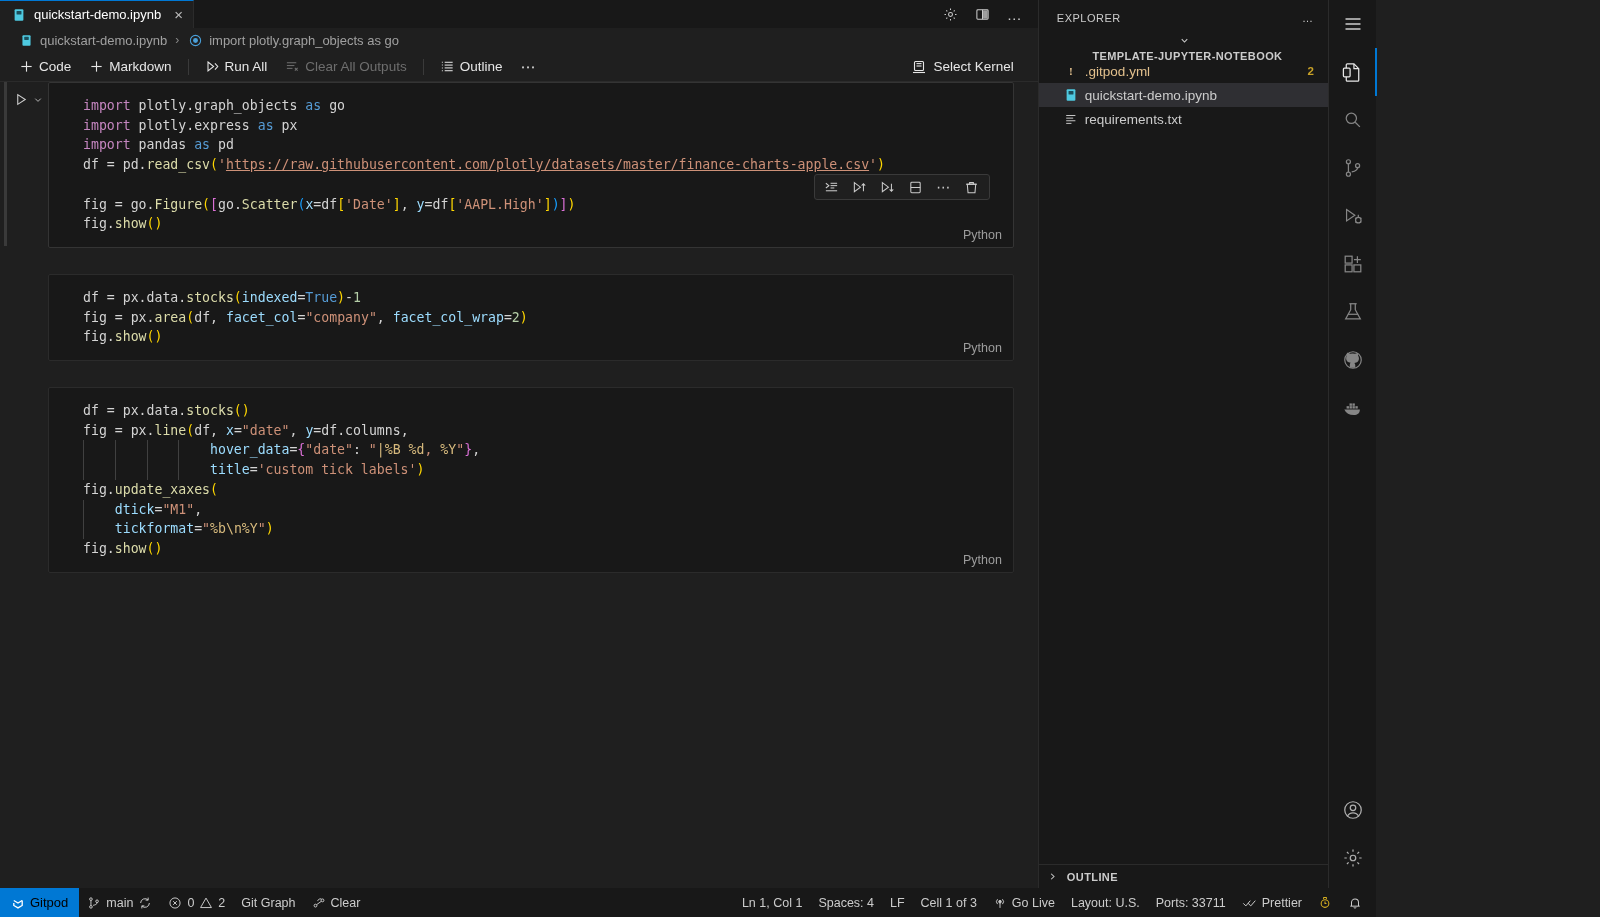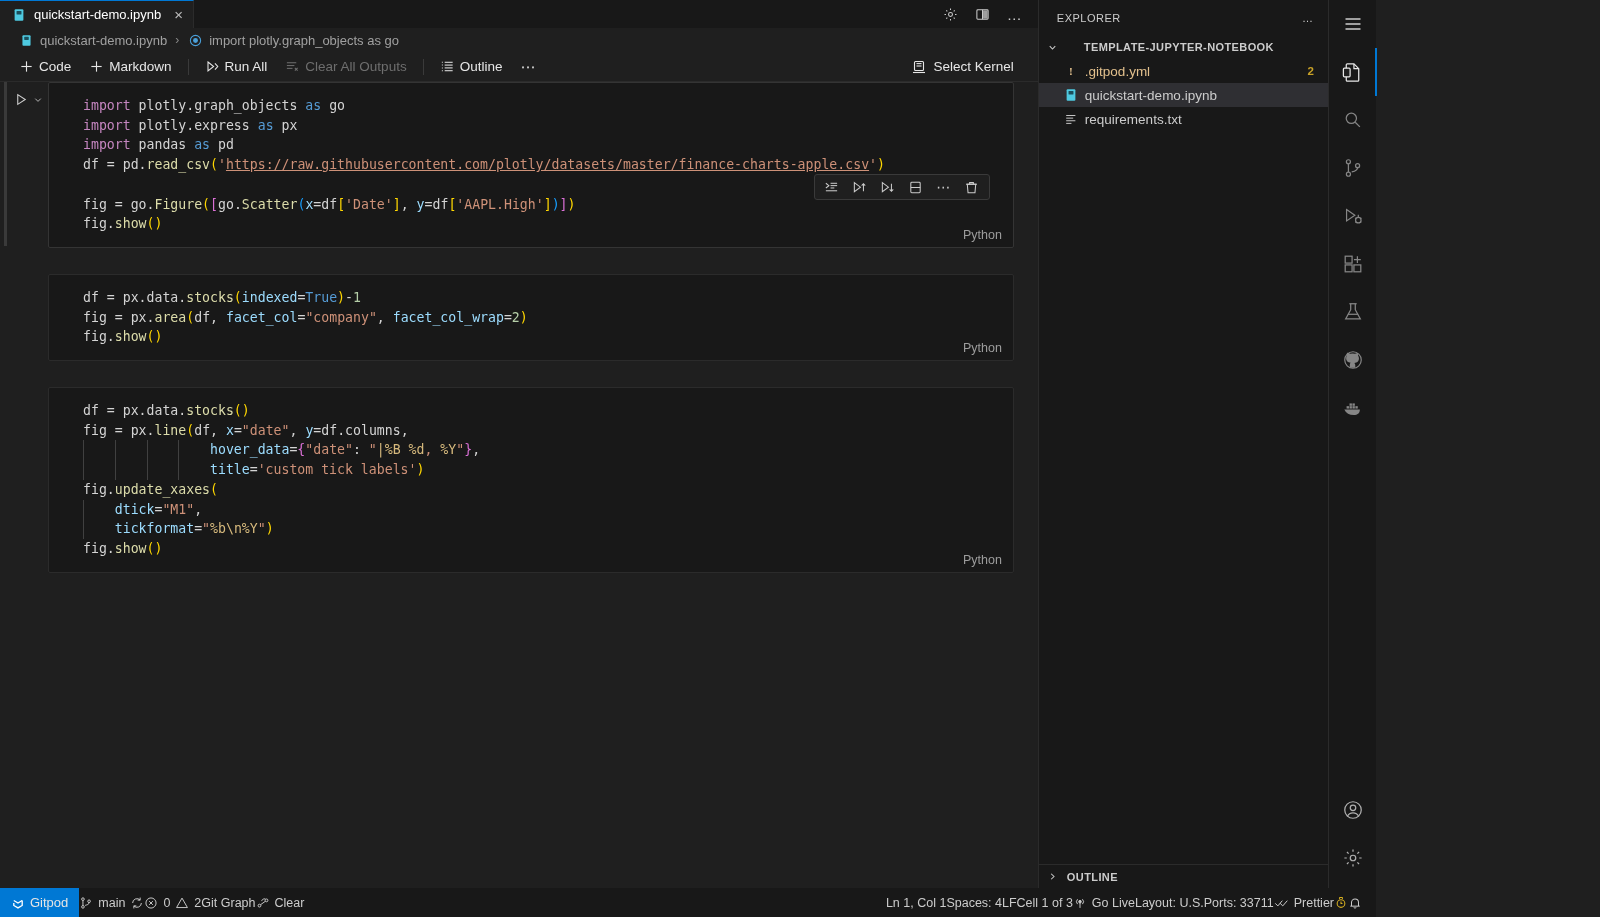--- a/index.html
+++ b/index.html
@@ -95,43 +95,43 @@
   .br2{ color: #da70d6; }
   .br3{ color: #179fff; }
   .fs { color: #d7ba7d; }  
   .pl { color: #d4d4d4; }
   .indent-guide { display: inline-block; border-left: 1px solid #404040; height: 19.7px; vertical-align: top; }
 
   
   .sidebar { width: 332px; background: #181818; display: flex; flex-direction: column; border-left: 1px solid #2b2b2b; }
   .sb-header { height: 35px; display: flex; align-items: center; padding: 0 14px 0 18px; font-size: 11px; letter-spacing: .5px; color: #cccccc; }
   .sb-header .dots { margin-left: auto; color: #cccccc; letter-spacing: 1px; }
-  .sb-section-title { height: 24px; display: flex; align-items: center; gap: 21px; padding-left: 8px; font-size: 11px; font-weight: bold; letter-spacing: .4px; color: #cccccc; }
+  .sb-section-title { height: 24px; display: flex; align-items: center; gap: 4px; padding-left: 8px; font-size: 11px; font-weight: bold; letter-spacing: .4px; color: #cccccc; flex-direction: column; }
   .twisty { width: 16px; text-align: center; font-size: 10px; color: #cccccc; }
   .sb-row { height: 24px; display: flex; align-items: center; gap: 6px; padding-left: 24px; padding-right: 14px; font-size: 13.5px; color: #cccccc; }
   .sb-row.selected { background: #2f2f33; }
   .sb-row .fname { white-space: nowrap; }
   .sb-row .badge { margin-left: auto; font-size: 11.5px; font-weight: bold; color: #c9a227; }
   .modified { color: #e2c08d; }
   .fi { width: 16px; height: 16px; display: inline-flex; align-items: center; justify-content: center; flex: 0 0 16px; }
   .sb-spacer { flex: 1 1 auto; }
   .sb-collapsed { height: 24px; display: flex; align-items: center; gap: 4px; padding-left: 8px; font-size: 11px; font-weight: bold; letter-spacing: .4px; color: #cccccc; border-top: 1px solid #2b2b2b; }
 
   
   .activitybar { width: 48px; background: #181818; display: flex; flex-direction: column; align-items: center; border-left: 1px solid #2b2b2b; }
   .ab-icon { width: 48px; height: 48px; display: flex; align-items: center; justify-content: center; color: #868686; position: relative; }
   .ab-icon.active { color: #e7e7e7; }
   .ab-icon.active::after { content: ""; position: absolute; right: 0; top: 0; bottom: 0; width: 2px; background: #0078d4; }
   .ab-icon.menu { color: #cccccc; }
   .ab-spacer { flex: 1 1 auto; }
 
   
   .statusbar { height: 29px; background: #181818; display: flex; align-items: center; font-size: 12.5px; color: #cccccc; }
-  .sb-item { display: flex; align-items: center; gap: 5px; padding: 0 0; height: 29px; white-space: nowrap; }
-  .sb-item.gitpod { background: #0078d4; color: #e5e5e5; padding: 1px 11px; font-size: 13px; }
+  .sb-item { display: flex; align-items: center; gap: 5px; padding: 0 8px; height: 29px; white-space: nowrap; }
+  .sb-item.gitpod { background: #0078d4; color: #000000; padding: 1px 11px; font-size: 13px; }
   .sb-right { margin-left: auto; display: flex; align-items: center; }
 
   svg { display: block; }
 </style>
 </head>
 <body>
 
 <div class="app">
 
   <div class="main-row">

